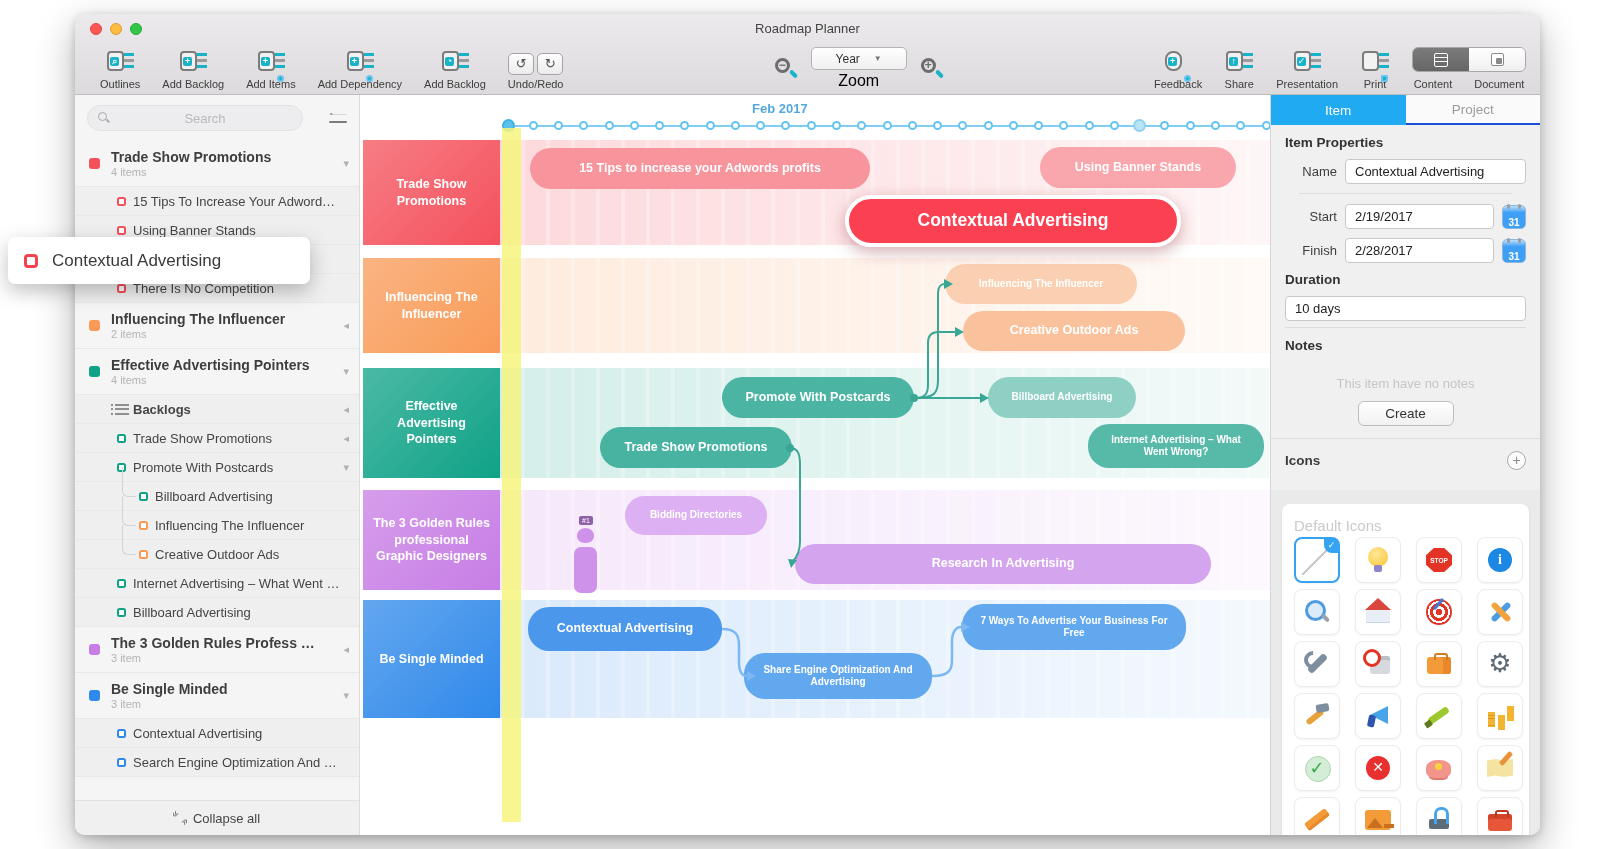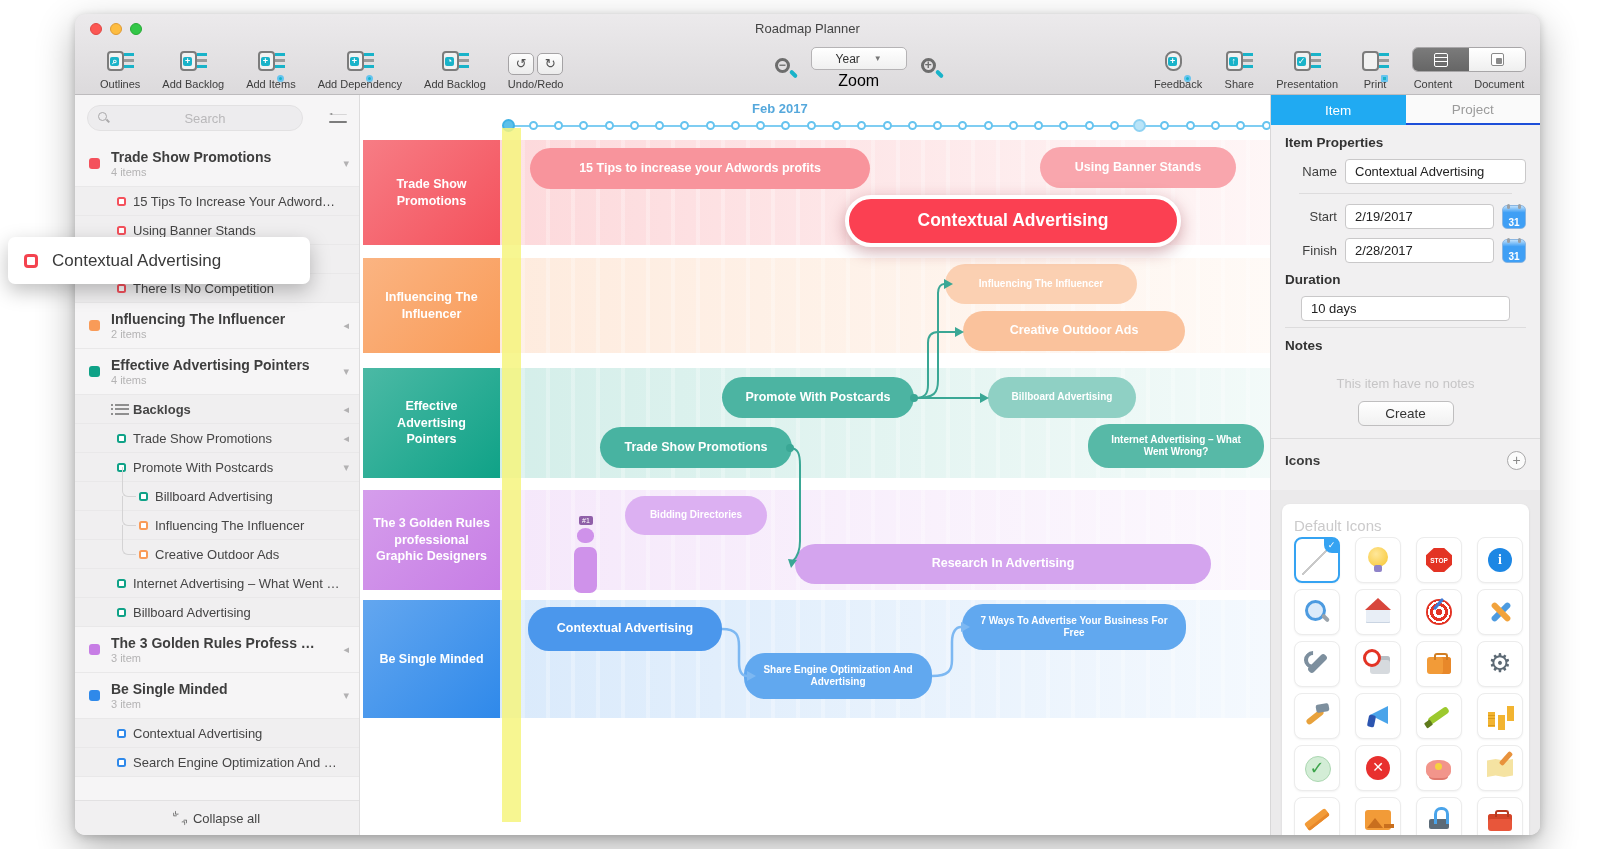--- a/index.html
+++ b/index.html
@@ -105,21 +105,21 @@
   .sec { padding:10px 14px 0; }
   .sectitle { font-weight:bold; font-size:13.5px; color:#333; margin-bottom:9px; }
   .frow { display:flex; align-items:center; margin-bottom:9px; gap:8px; }
   .frow label { width:52px; text-align:right; color:#3e3e3e; }
   .inp { flex:1; height:25px; background:#fff; border:1px solid #c9c8c9; border-radius:4px; display:flex; align-items:center; padding:0 9px; font-size:13px; color:#222; }
   .cal { width:24px; height:24px; background:linear-gradient(#bfe0fb,#3f9ff5 30%); border:1px solid #8ab6e2; border-radius:5px; position:relative;
          color:#fff; font-size:10px; font-weight:bold; display:flex; align-items:flex-end; justify-content:center; }
   .cal:before{ content:""; position:absolute; top:-2px; left:4px; width:3px; height:5px; background:#9aa0a6; border-radius:2px; }
   .cal:after { content:""; position:absolute; top:-2px; right:4px; width:3px; height:5px; background:#9aa0a6; border-radius:2px; }
   .divider { height:1px; background:#dddcdd; margin:4px 14px 10px; }
-  .fullinp { margin:0 16px 6px; }
+  .fullinp { margin:0 0 6px; }
   .notes-empty { text-align:center; color:#c6c5c6; padding:14px 0 10px; }
   .createbtn { display:block; margin:0 auto; width:96px; height:25px; background:linear-gradient(#fff,#f1f1f1); border:1px solid #bfbebf; border-radius:6px; font-size:13.5px; color:#333; }
   .iconshead { display:flex; align-items:center; justify-content:space-between; padding:12px 14px 10px; border-top:1px solid #dddcdd; margin-top:12px; }
   .iconshead b { font-size:13.5px; }
   .plus { width:19px; height:19px; border:1.5px solid #a9a8a9; border-radius:50%; color:#8a8a8a; font-size:14px; line-height:16px; text-align:center; background:#fbfbfb; }
   .iconsarea { position:absolute; left:0; right:0; top:395px; bottom:-40px; background:#ebeaeb; }
   .iconscard { position:absolute; left:11px; right:11px; top:14px; bottom:-30px; background:#fff; border-radius:8px; box-shadow:0 1px 3px rgba(0,0,0,.08); padding:13px 12px; }
   .dftitle { color:#cbcacb; font-size:15px; margin-bottom:3px; }
   .tilegrid { display:grid; grid-template-columns:repeat(4,46px); column-gap:15px; row-gap:6px; }
   .tile { width:46px; height:46px; background:#fff; border:1px solid #ececec; border-radius:8px; box-shadow:0 1px 2px rgba(0,0,0,.05);

